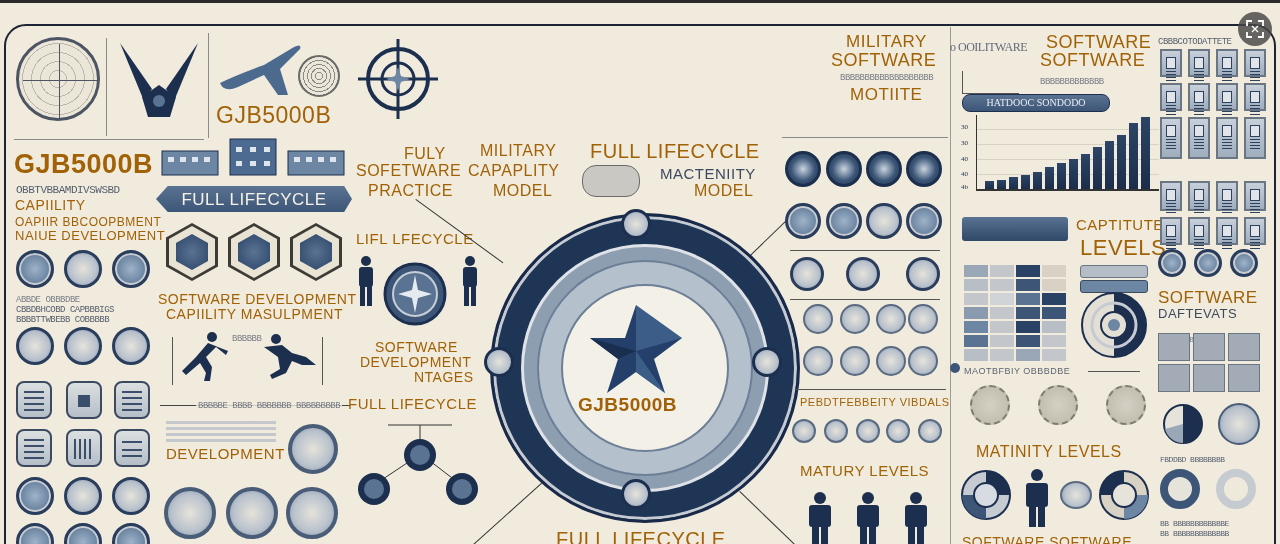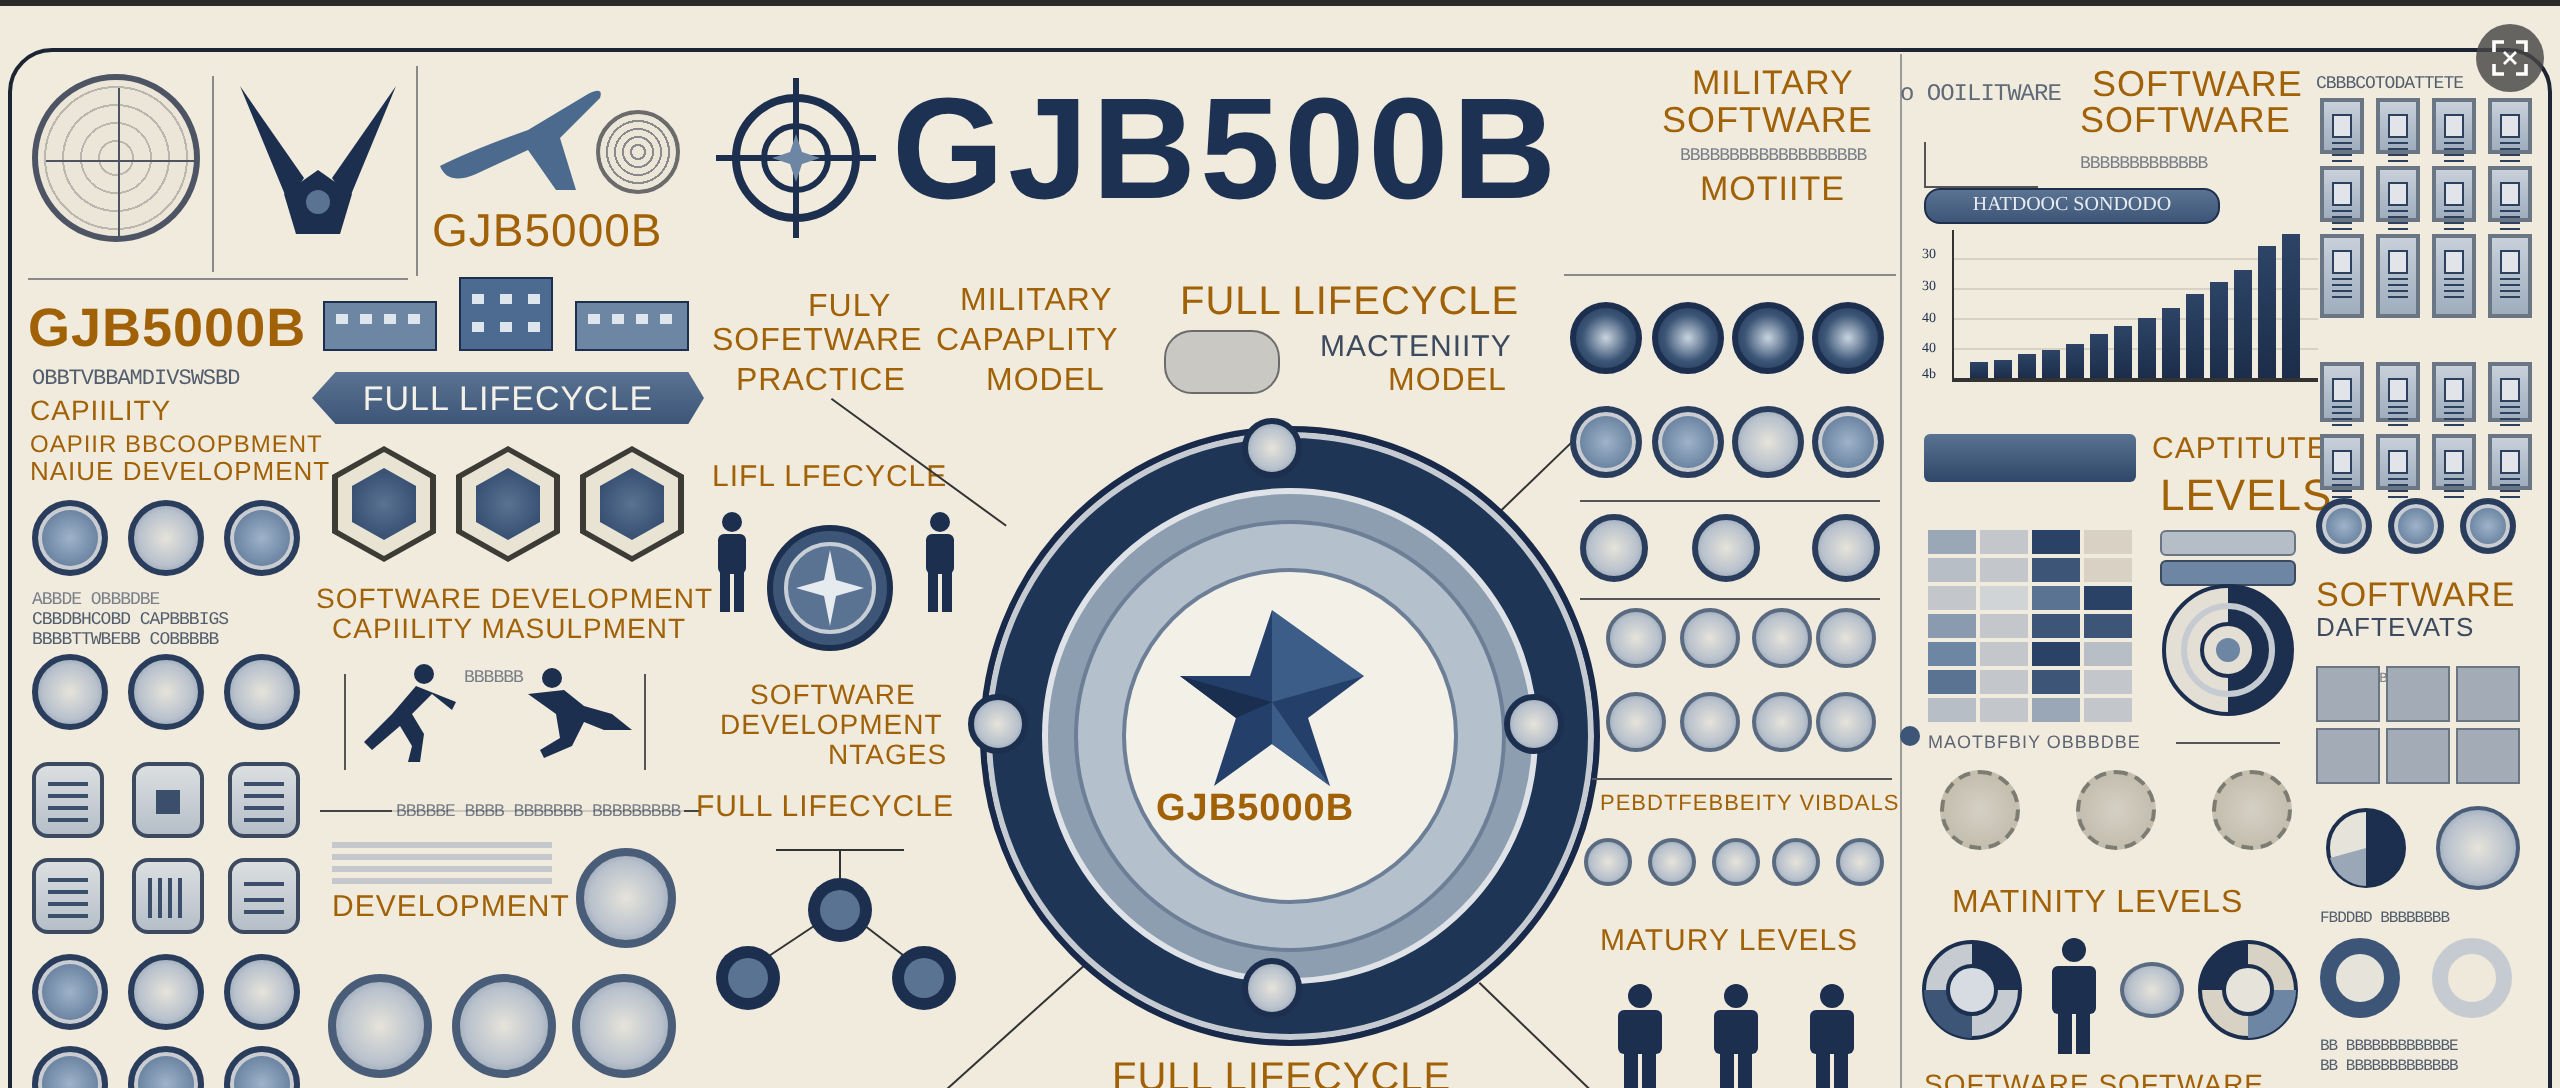--- a/index.html
+++ b/index.html
@@ -51,21 +51,20 @@
   <div class="circ abs" style="left:298px;top:52px;width:42px;height:42px;border:2px solid #6b6b6b;background:repeating-radial-gradient(circle,#ece6d8 0 3px,#8a8a8a 3px 4px);"></div>
   <div class="t abs" style="left:216px;top:101px;font-size:23px;font-weight:400;">GJB5000B</div>
   <svg class="abs" style="left:356px;top:34px" width="84" height="84" viewBox="0 0 84 84">
     <circle cx="42" cy="42" r="30" fill="none" stroke="#1c2f4f" stroke-width="4"></circle>
     <circle cx="42" cy="42" r="16" fill="none" stroke="#1c2f4f" stroke-width="3"></circle>
     <line x1="42" y1="2" x2="42" y2="82" stroke="#1c2f4f" stroke-width="3"></line>
     <line x1="2" y1="42" x2="82" y2="42" stroke="#1c2f4f" stroke-width="3"></line>
     <polygon points="42,30 45,39 54,42 45,45 42,54 39,45 30,42 39,39" fill="#6d86a3"></polygon>
   </svg>
 
-  <div class="t abs" style="left:446px;top:36px;font-size:72px;font-weight:700;letter-spacing:2px;color:#1d3152;">GJB500B</div>
 
   <div class="t abs" style="left:846px;top:30px;font-size:17px;font-weight:400;">MILITARY</div>
   <div class="t abs" style="left:831px;top:48px;font-size:18px;font-weight:400;">SOFTWARE</div>
   <div class="scrib abs" style="left:840px;top:70px;">BBBBBBBBBBBBBBBBBBB</div>
   <div class="t abs" style="left:850px;top:83px;font-size:17px;font-weight:400;">MOTIITE</div>
 
   <div class="hline" style="left:14px;top:136px;width:190px;"></div>
   <div class="t abs" style="left:14px;top:148px;font-size:27px;">GJB5000B</div>
   <div class="scrib abs" style="left:16px;top:181px;font-size:11px;color:#2c3b52;">OBBTVBBAMDIVSWSBD</div>
   <div class="t abs" style="left:15px;top:195px;font-size:14px;font-weight:400;">CAPIILITY</div>
@@ -298,21 +297,21 @@
       <rect x="15" y="34" width="7" height="22" fill="#1c2f4f"></rect>
     </svg>
   <svg class="abs" style="left:902px;top:488px" width="28" height="56" viewBox="0 0 28 56">
       <circle cx="14" cy="7" r="6" fill="#1c2f4f"></circle>
       <rect x="3" y="14" width="22" height="22" rx="3" fill="#1c2f4f"></rect>
       <rect x="6" y="34" width="7" height="22" fill="#1c2f4f"></rect>
       <rect x="15" y="34" width="7" height="22" fill="#1c2f4f"></rect>
     </svg>
   <div class="vline" style="left:950px;top:24px;height:520px;background:#9a9a9a;"></div>
 
-  <div class="scrib abs" style="left:950px;top:37px;font-size:12px;color:#3c4a5f;">o OOILITWARE</div>
+  <div class="scrib abs" style="left:950px;top:37px;font-size:12px;color:#3c4a5f;font-family:Liberation Serif, serif;">o OOILITWARE</div>
   <div class="t abs" style="left:1046px;top:30px;font-size:18px;font-weight:400;">SOFTWARE</div>
   <div class="t abs" style="left:1040px;top:48px;font-size:18px;font-weight:400;">SOFTWARE</div>
   <div class="abs" style="left:962px;top:68px;width:56px;height:22px;border-bottom:1px solid #555;border-left:1px solid #555;"></div>
   <div class="scrib abs" style="left:1040px;top:74px;">BBBBBBBBBBBBB</div>
 
   <div class="abs" style="left:962px;top:91px;width:146px;height:16px;border-radius:8px;background:linear-gradient(#5a7392,#3d5678);border:1px solid #1c2f4f;display:flex;align-items:center;justify-content:center;">
     <span class="tn" style="color:#e8ecf1;font-size:10px;">HATDOOC SONDODO</span>
   </div>
 
   <div class="abs" style="left:976px;top:112px;width:182px;height:74px;border-left:1px solid #333;border-bottom:2px solid #333;background:repeating-linear-gradient(transparent 0 14px,#d8d2c4 14px 15px);">

